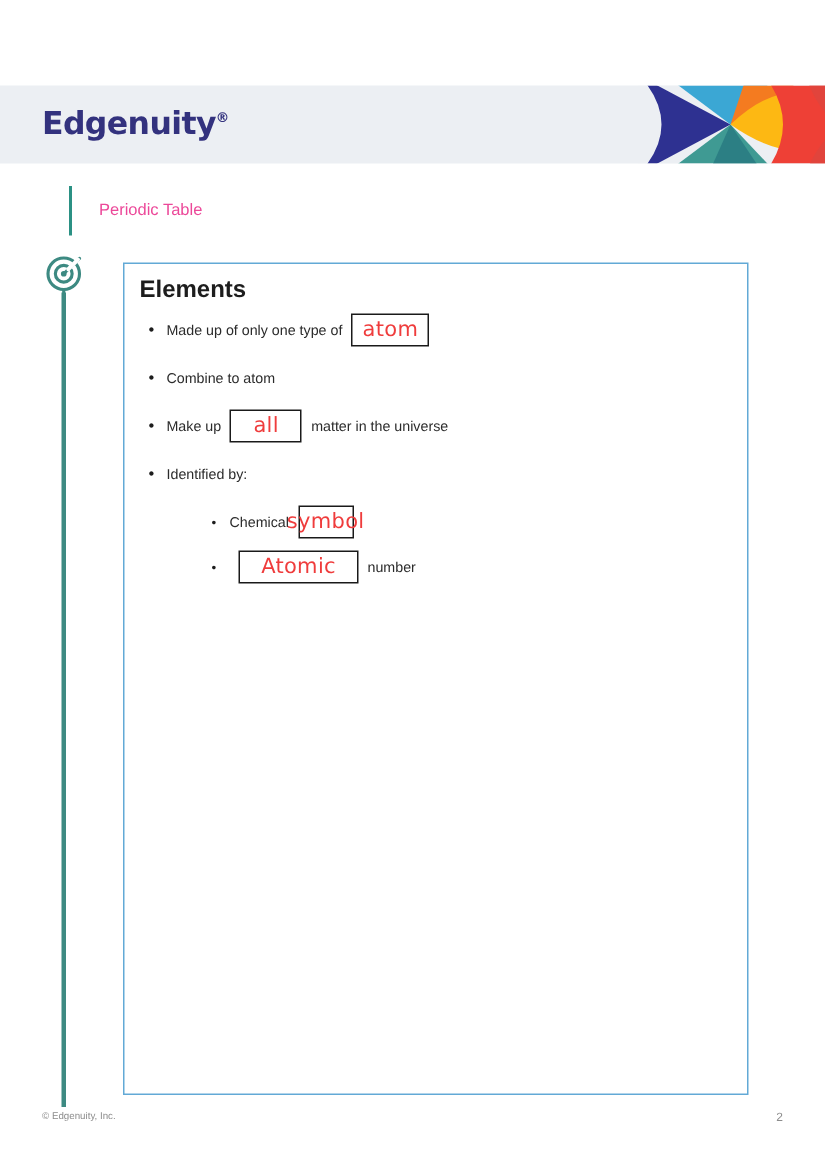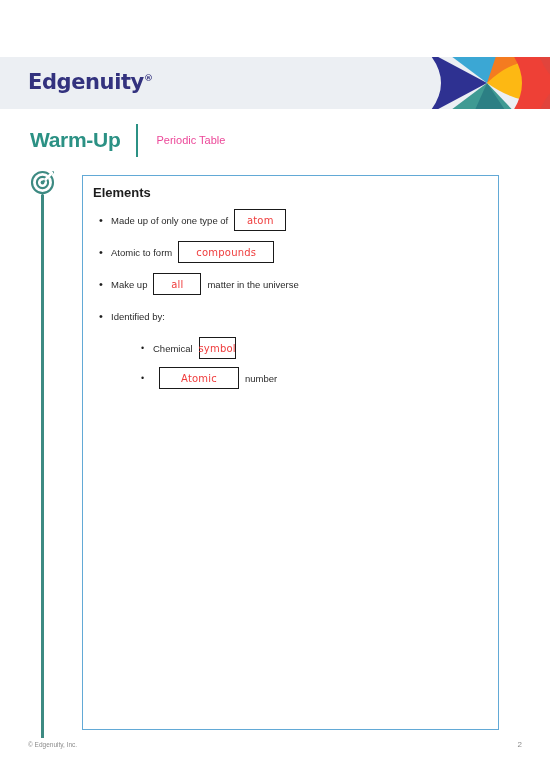--- a/index.html
+++ b/index.html
@@ -107,21 +107,21 @@
     left: 82px; top: 148px;
     width: 417px;
     height: 555px;
     border: 1.5px solid #62a9d6;
     background: #ffffff;
     box-sizing: border-box;
   }
   #panel-title {
     position: absolute;
     left: 10px; top: 9px;
-    font-size: 13px;
+    font-size: 16px;
     font-weight: bold;
     color: #1d1d1d;
   }
 
   
   .bullet-list {
     position: absolute;
     left: 16px; top: 33px;
     width: 390px;
   }
@@ -159,21 +159,21 @@
     border: 1.4px solid #1a1a1a;
     background: #ffffff;
     box-sizing: border-box;
     margin: 0 6px;
     padding: 0 8px;
     height: 22px;
     min-width: 26px;
   }
   .answer-text {
     font-family: "DejaVu Sans", sans-serif;
-    font-size: 10px;
+    font-size: 14px;
     color: #ef3c3c;
     white-space: nowrap;
     letter-spacing: 0.2px;
   }
   .answer-box.w-atom      { width: 52px; }
   .answer-box.w-compounds { width: 96px; }
   .answer-box.w-all       { width: 48px; }
   .answer-box.w-symbol    { width: 37px; }
   .answer-box.w-atomic    { width: 80px; }
 
@@ -227,21 +227,20 @@
 
         <path d="M 125 -10 L 125 62 L 82 62 Q 112 26 82 -10 Z" fill="#ee4036"></path>
 
         <path d="M 112 -10 L 125 -10 L 125 18 Q 114 4 112 -10 Z" fill="#e1443c"></path>
         <path d="M 112 62 L 125 62 L 125 36 Q 114 50 112 62 Z" fill="#e1443c"></path>
       </g>
     </svg>
   </div>
 
   <div id="title-row">
-    <span id="title-kicker">Warm-Up</span>
     <span id="title-divider"></span>
     <span id="title-main">Periodic Table</span>
   </div>
 
   <div id="rail-line"></div>
   <div id="target-icon">
     <svg width="29" height="29" viewBox="0 0 29 29" xmlns="http://www.w3.org/2000/svg">
 
       <circle cx="14.5" cy="12.5" r="10.5" fill="none" stroke="#3d8a82" stroke-width="2.1"></circle>
 
@@ -263,24 +262,21 @@
     <div class="bullet-list" id="bullet-list">
         <div class="bullet-row">
           <span class="bullet-dot">•</span>
           <span class="bullet-text">Made up of only one type of</span>
           <span class="answer-box w-atom">
             <span class="answer-text">atom</span>
           </span>
         </div>
         <div class="bullet-row">
           <span class="bullet-dot">•</span>
-          <span class="bullet-text">Atomic to form</span>
-          <span class="answer-box w-compounds">
-            <span class="answer-text">compounds</span>
-          </span>
+          <span class="bullet-text">Combine to atom</span>
         </div>
         <div class="bullet-row">
           <span class="bullet-dot">•</span>
           <span class="bullet-text">Make up</span>
           <span class="answer-box w-all">
             <span class="answer-text">all</span>
           </span>
           <span class="bullet-text">matter in the universe</span>
         </div>
         <div class="bullet-row">

